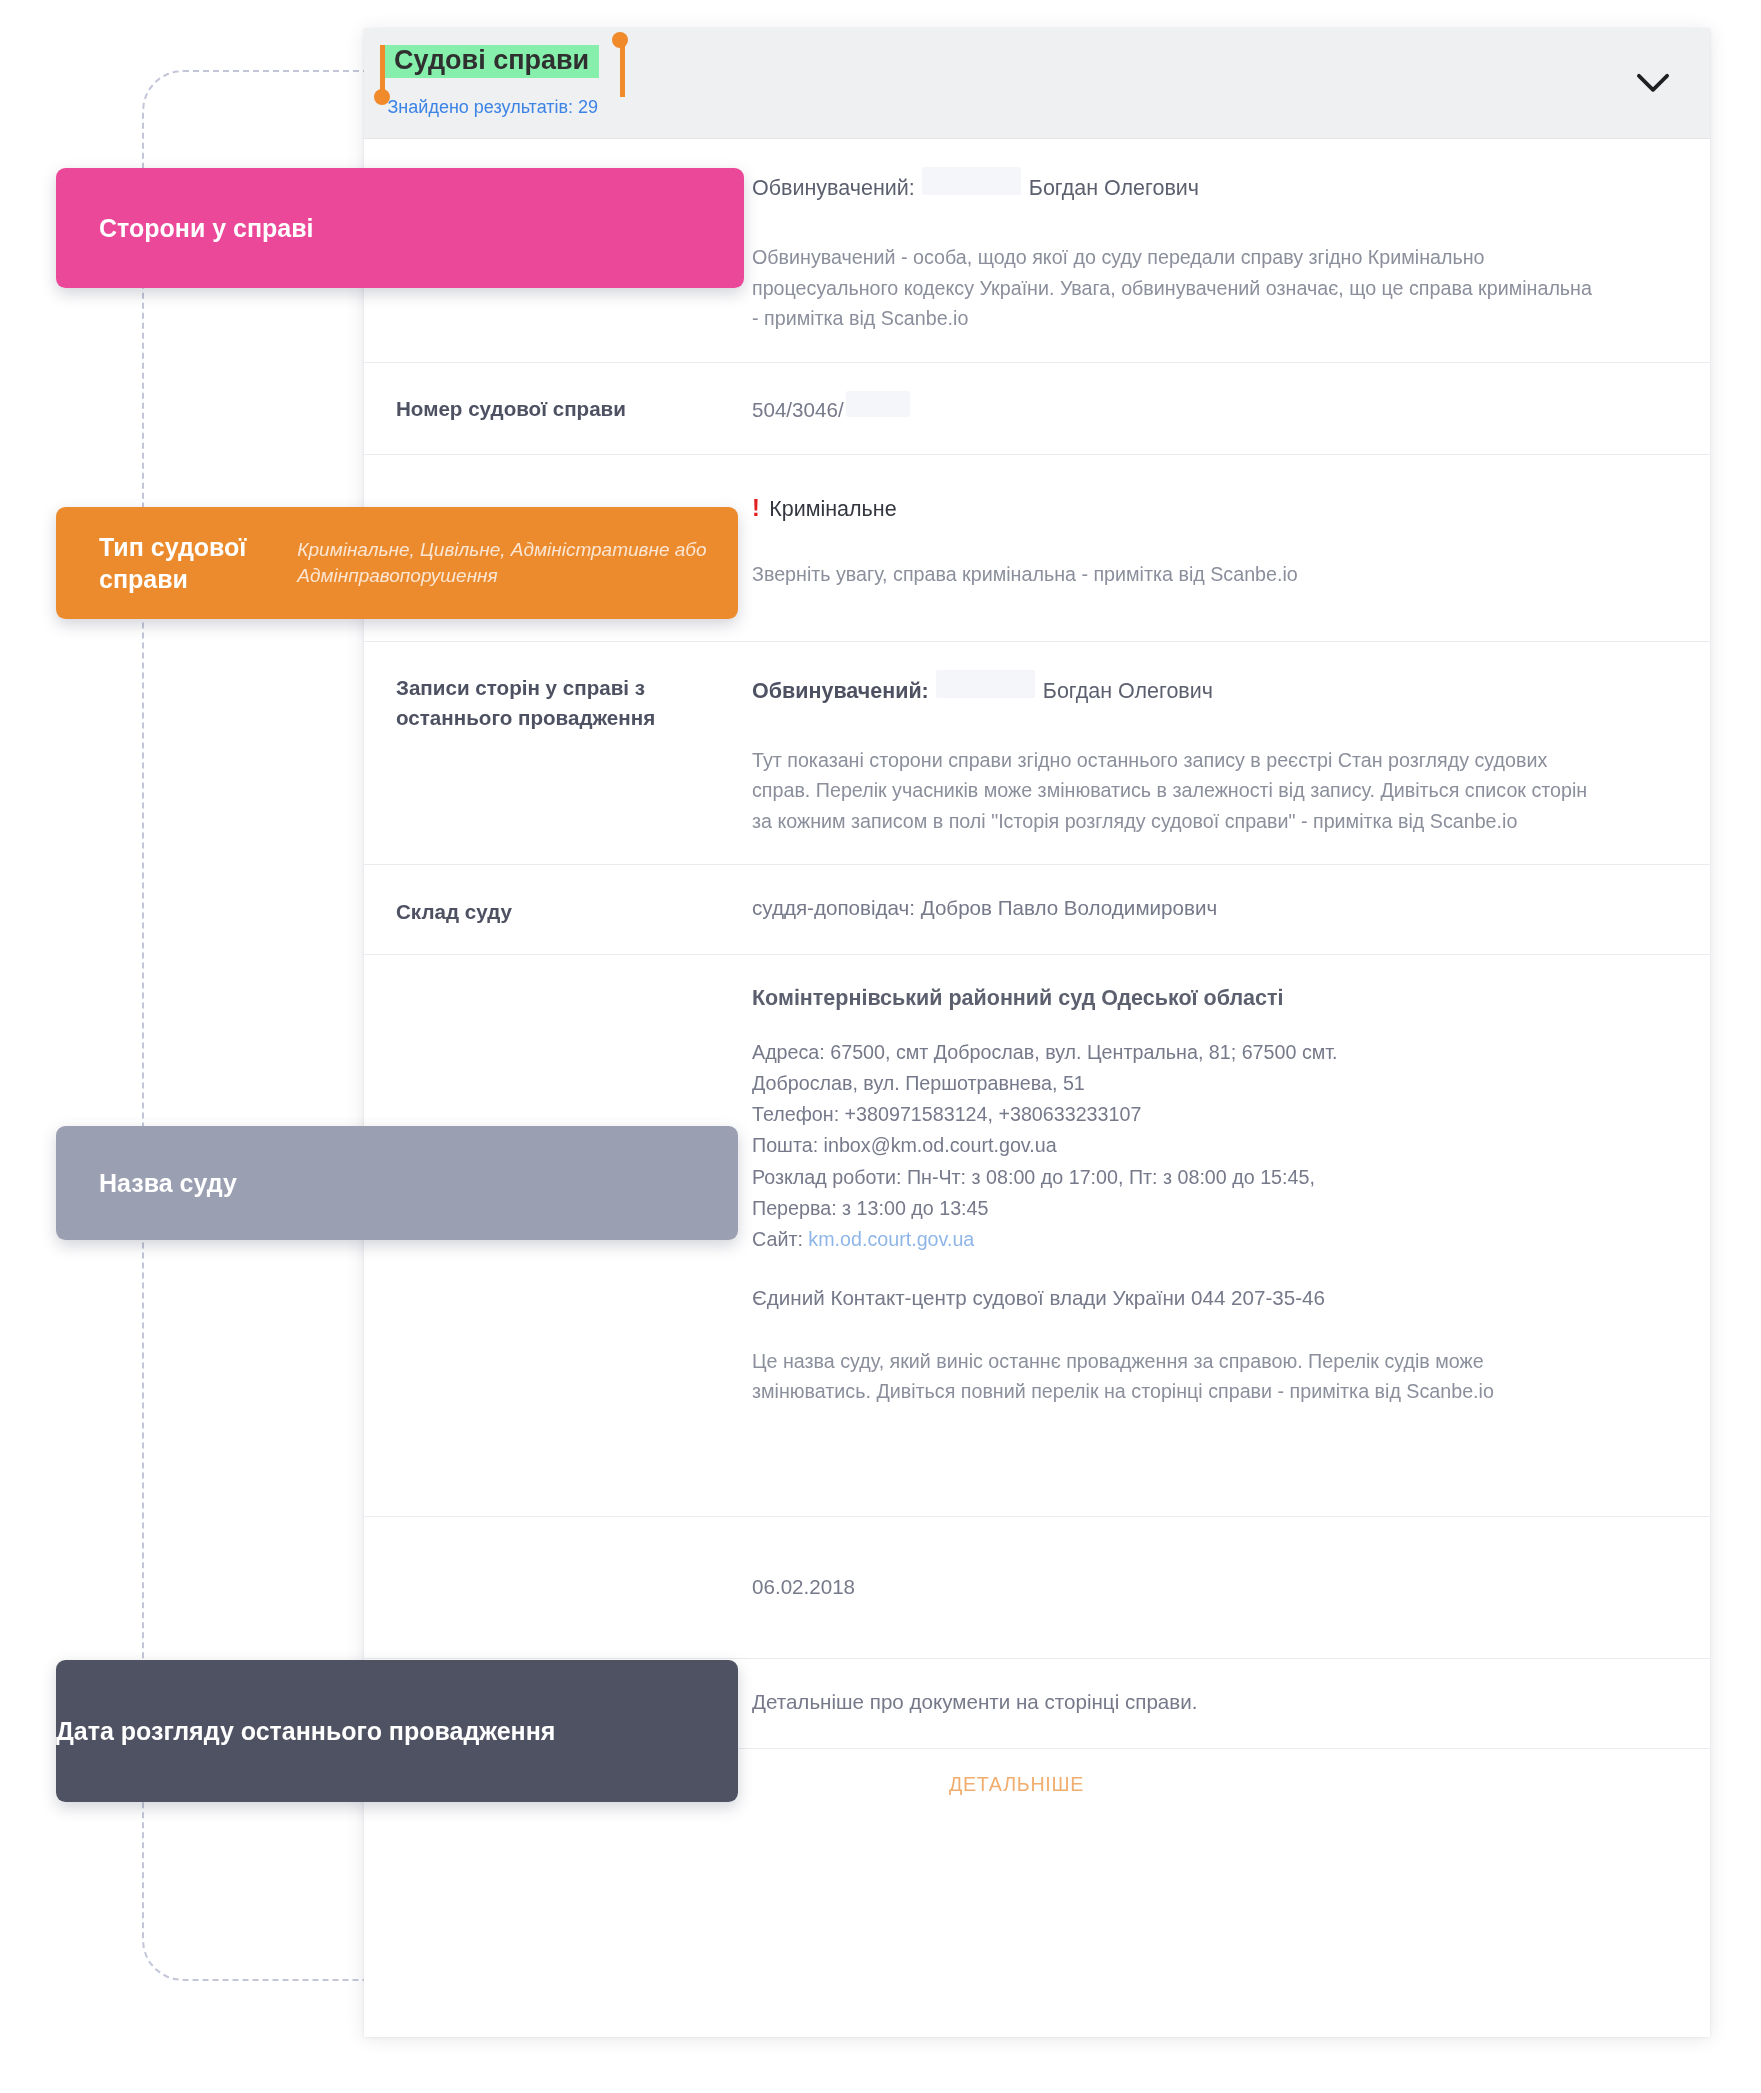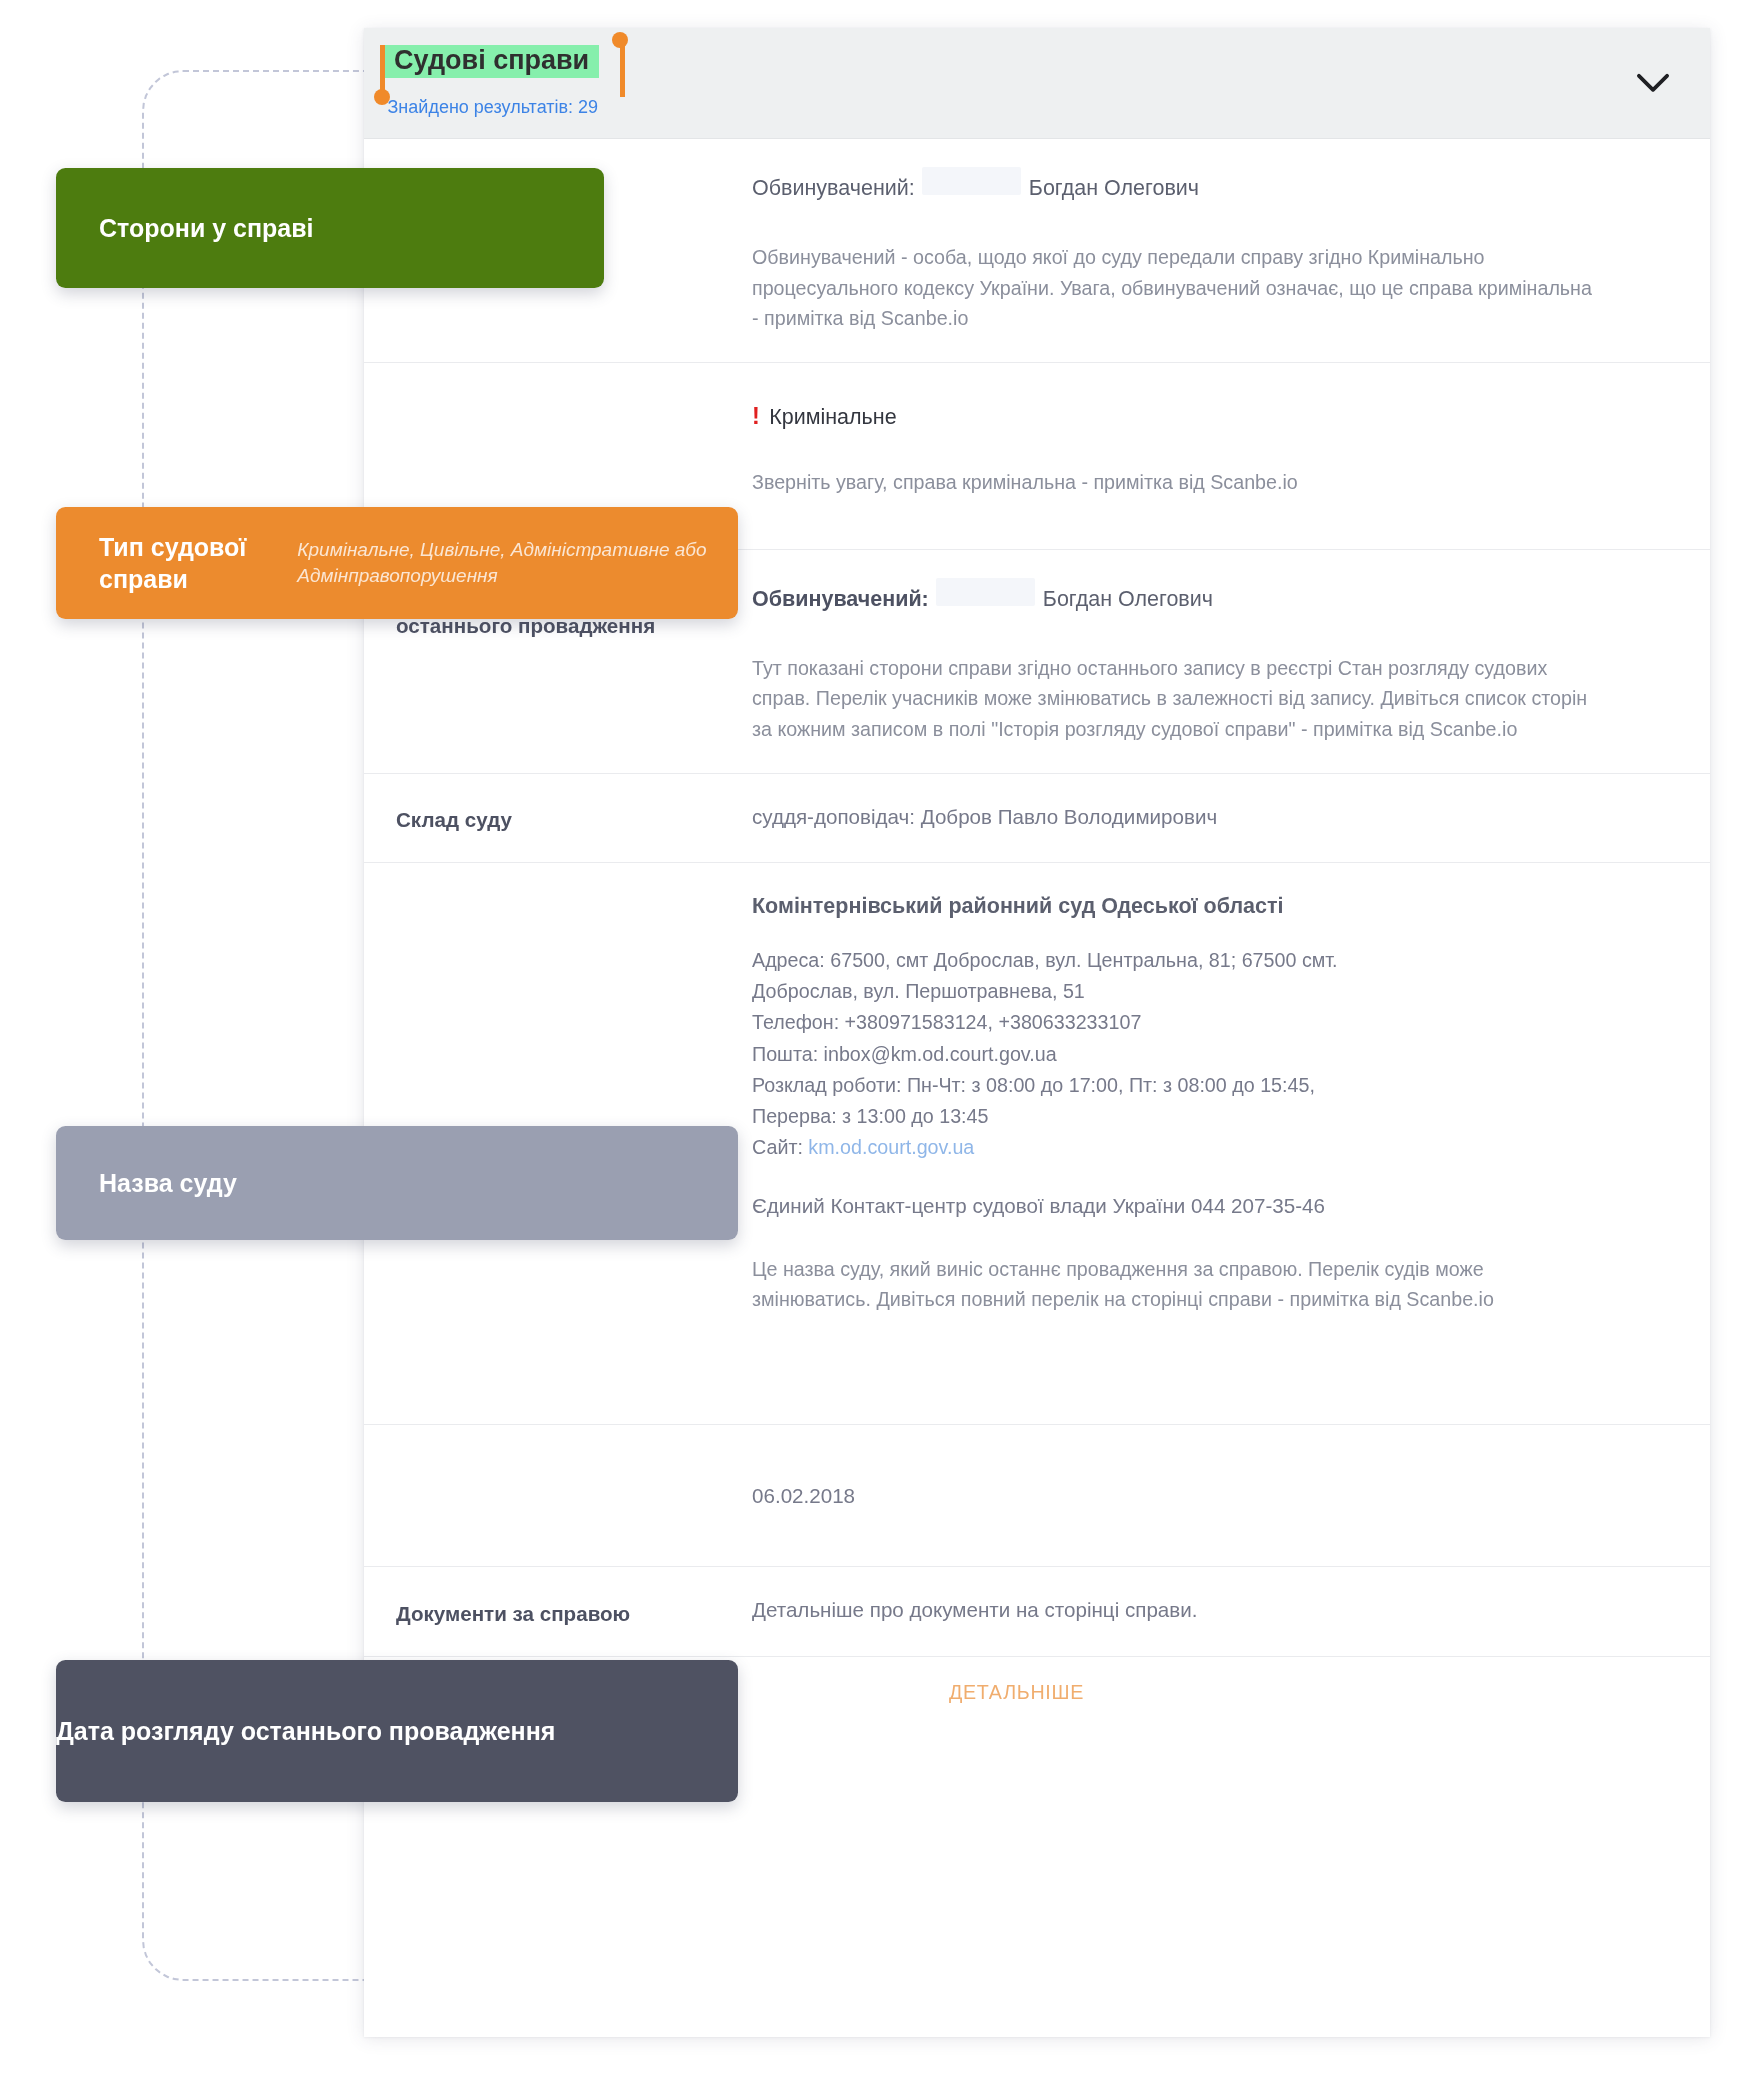--- a/index.html
+++ b/index.html
@@ -247,22 +247,22 @@
   }
   .badge .b-sub {
     font-size: 19px;
     font-style: italic;
     line-height: 1.35;
     color: #fbe6d3;
     margin-left: 24px;
   }
 
   #badge-parties {
-    left: 56px; top: 168px; width: 548px; height: 120px;
-    background: #4d7c0f;
+    left: 56px; top: 168px; width: 688px; height: 120px;
+    background: #ec4899;
     padding-left: 43px;
   }
   #badge-case-type {
     left: 56px; top: 507px; width: 682px; height: 112px;
     background: #ec8b2e;
     padding-left: 43px;
   }
   #badge-court-name {
     left: 56px; top: 1084px; width: 682px; height: 114px;
     background: #9a9fb1;
@@ -298,20 +298,29 @@
         <div class="value">
           <div class="head-line">
             <span>Обвинувачений:</span>
             <span class="redacted"></span>
             <span>Богдан Олегович</span>
           </div>
           <div class="note">Обвинувачений - особа, щодо якої до суду передали справу згідно Кримінально процесуального кодексу України. Увага, обвинувачений означає, що це справа кримінальна - примітка від Scanbe.io</div>
         </div>
       </div>
 
+      <div class="row">
+        <div class="label">Номер судової справи</div>
+        <div class="value">
+          <div class="head-line">
+            <span class="plain">504/3046/</span>
+            <span class="redacted small"></span>
+          </div>
+        </div>
+      </div>
 
       <div class="row" style="min-height:187px">
         <div class="label"></div>
         <div class="value">
           <div class="head-line" style="padding-top:11.2px">
             <span class="bang">!</span>
             <span class="case-type-text">Кримінальне</span>
           </div>
           <div class="note" style="margin-top:34px">Зверніть увагу, справа кримінальна - примітка від Scanbe.io</div>
         </div>

